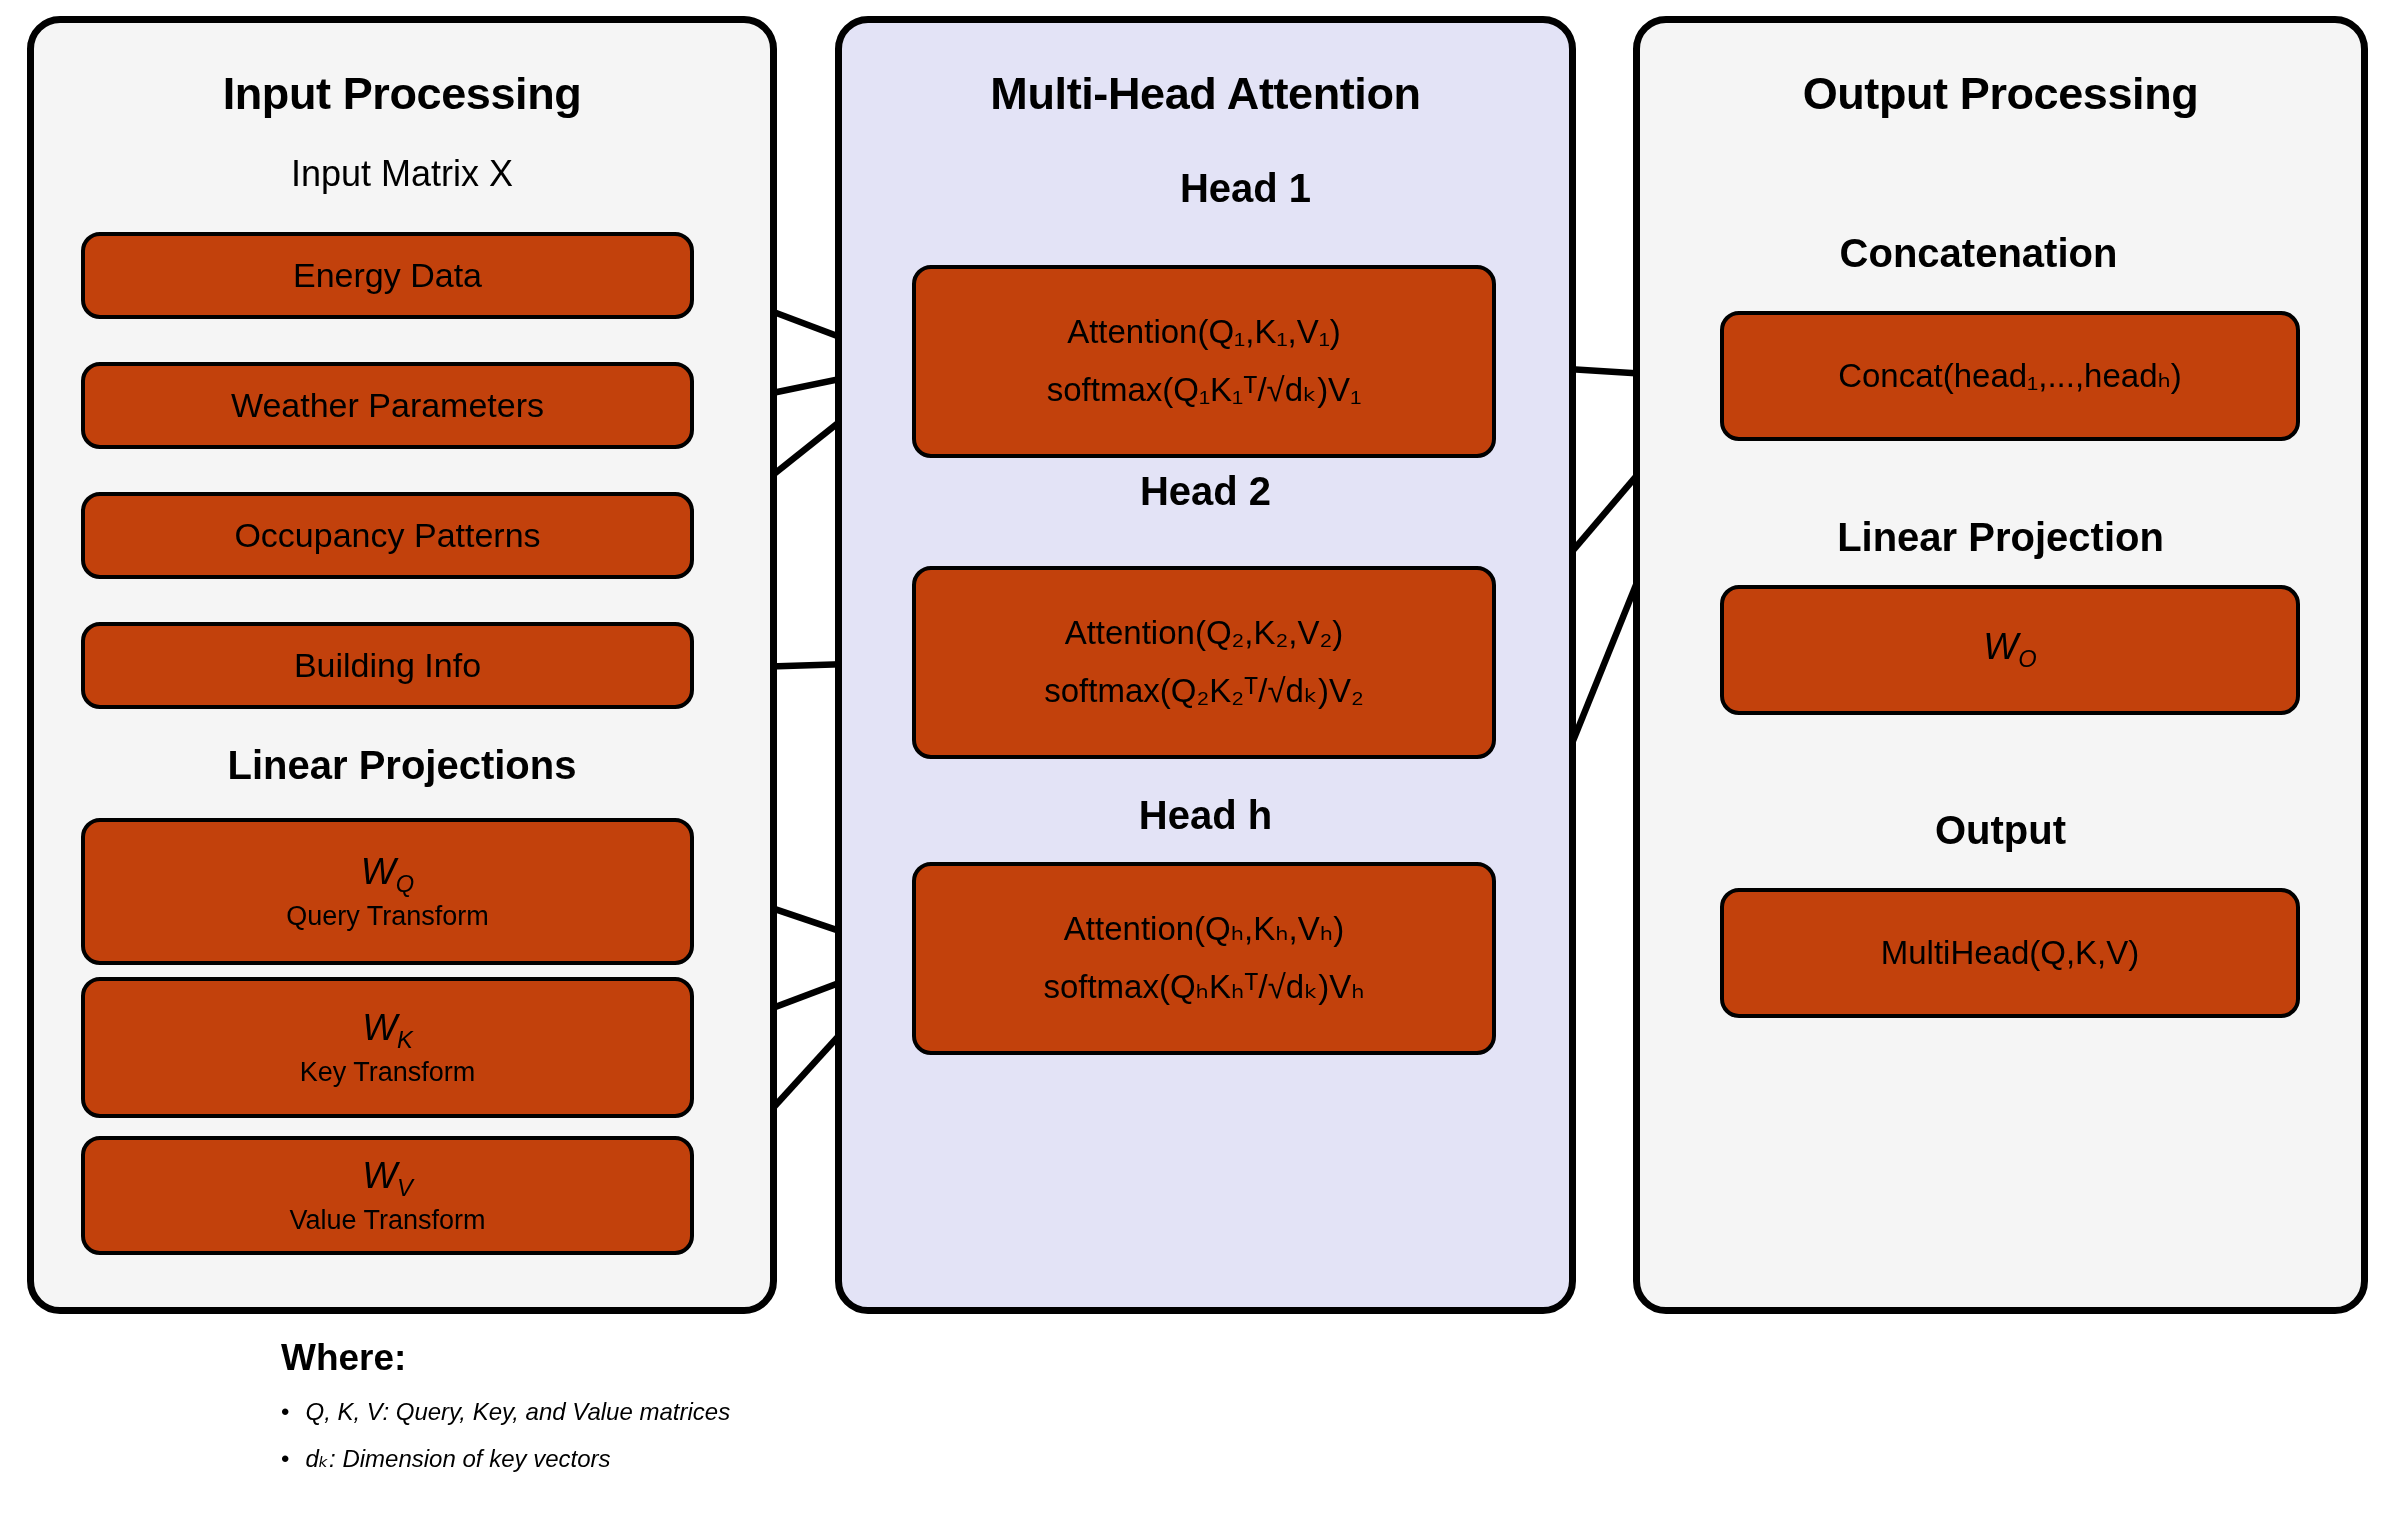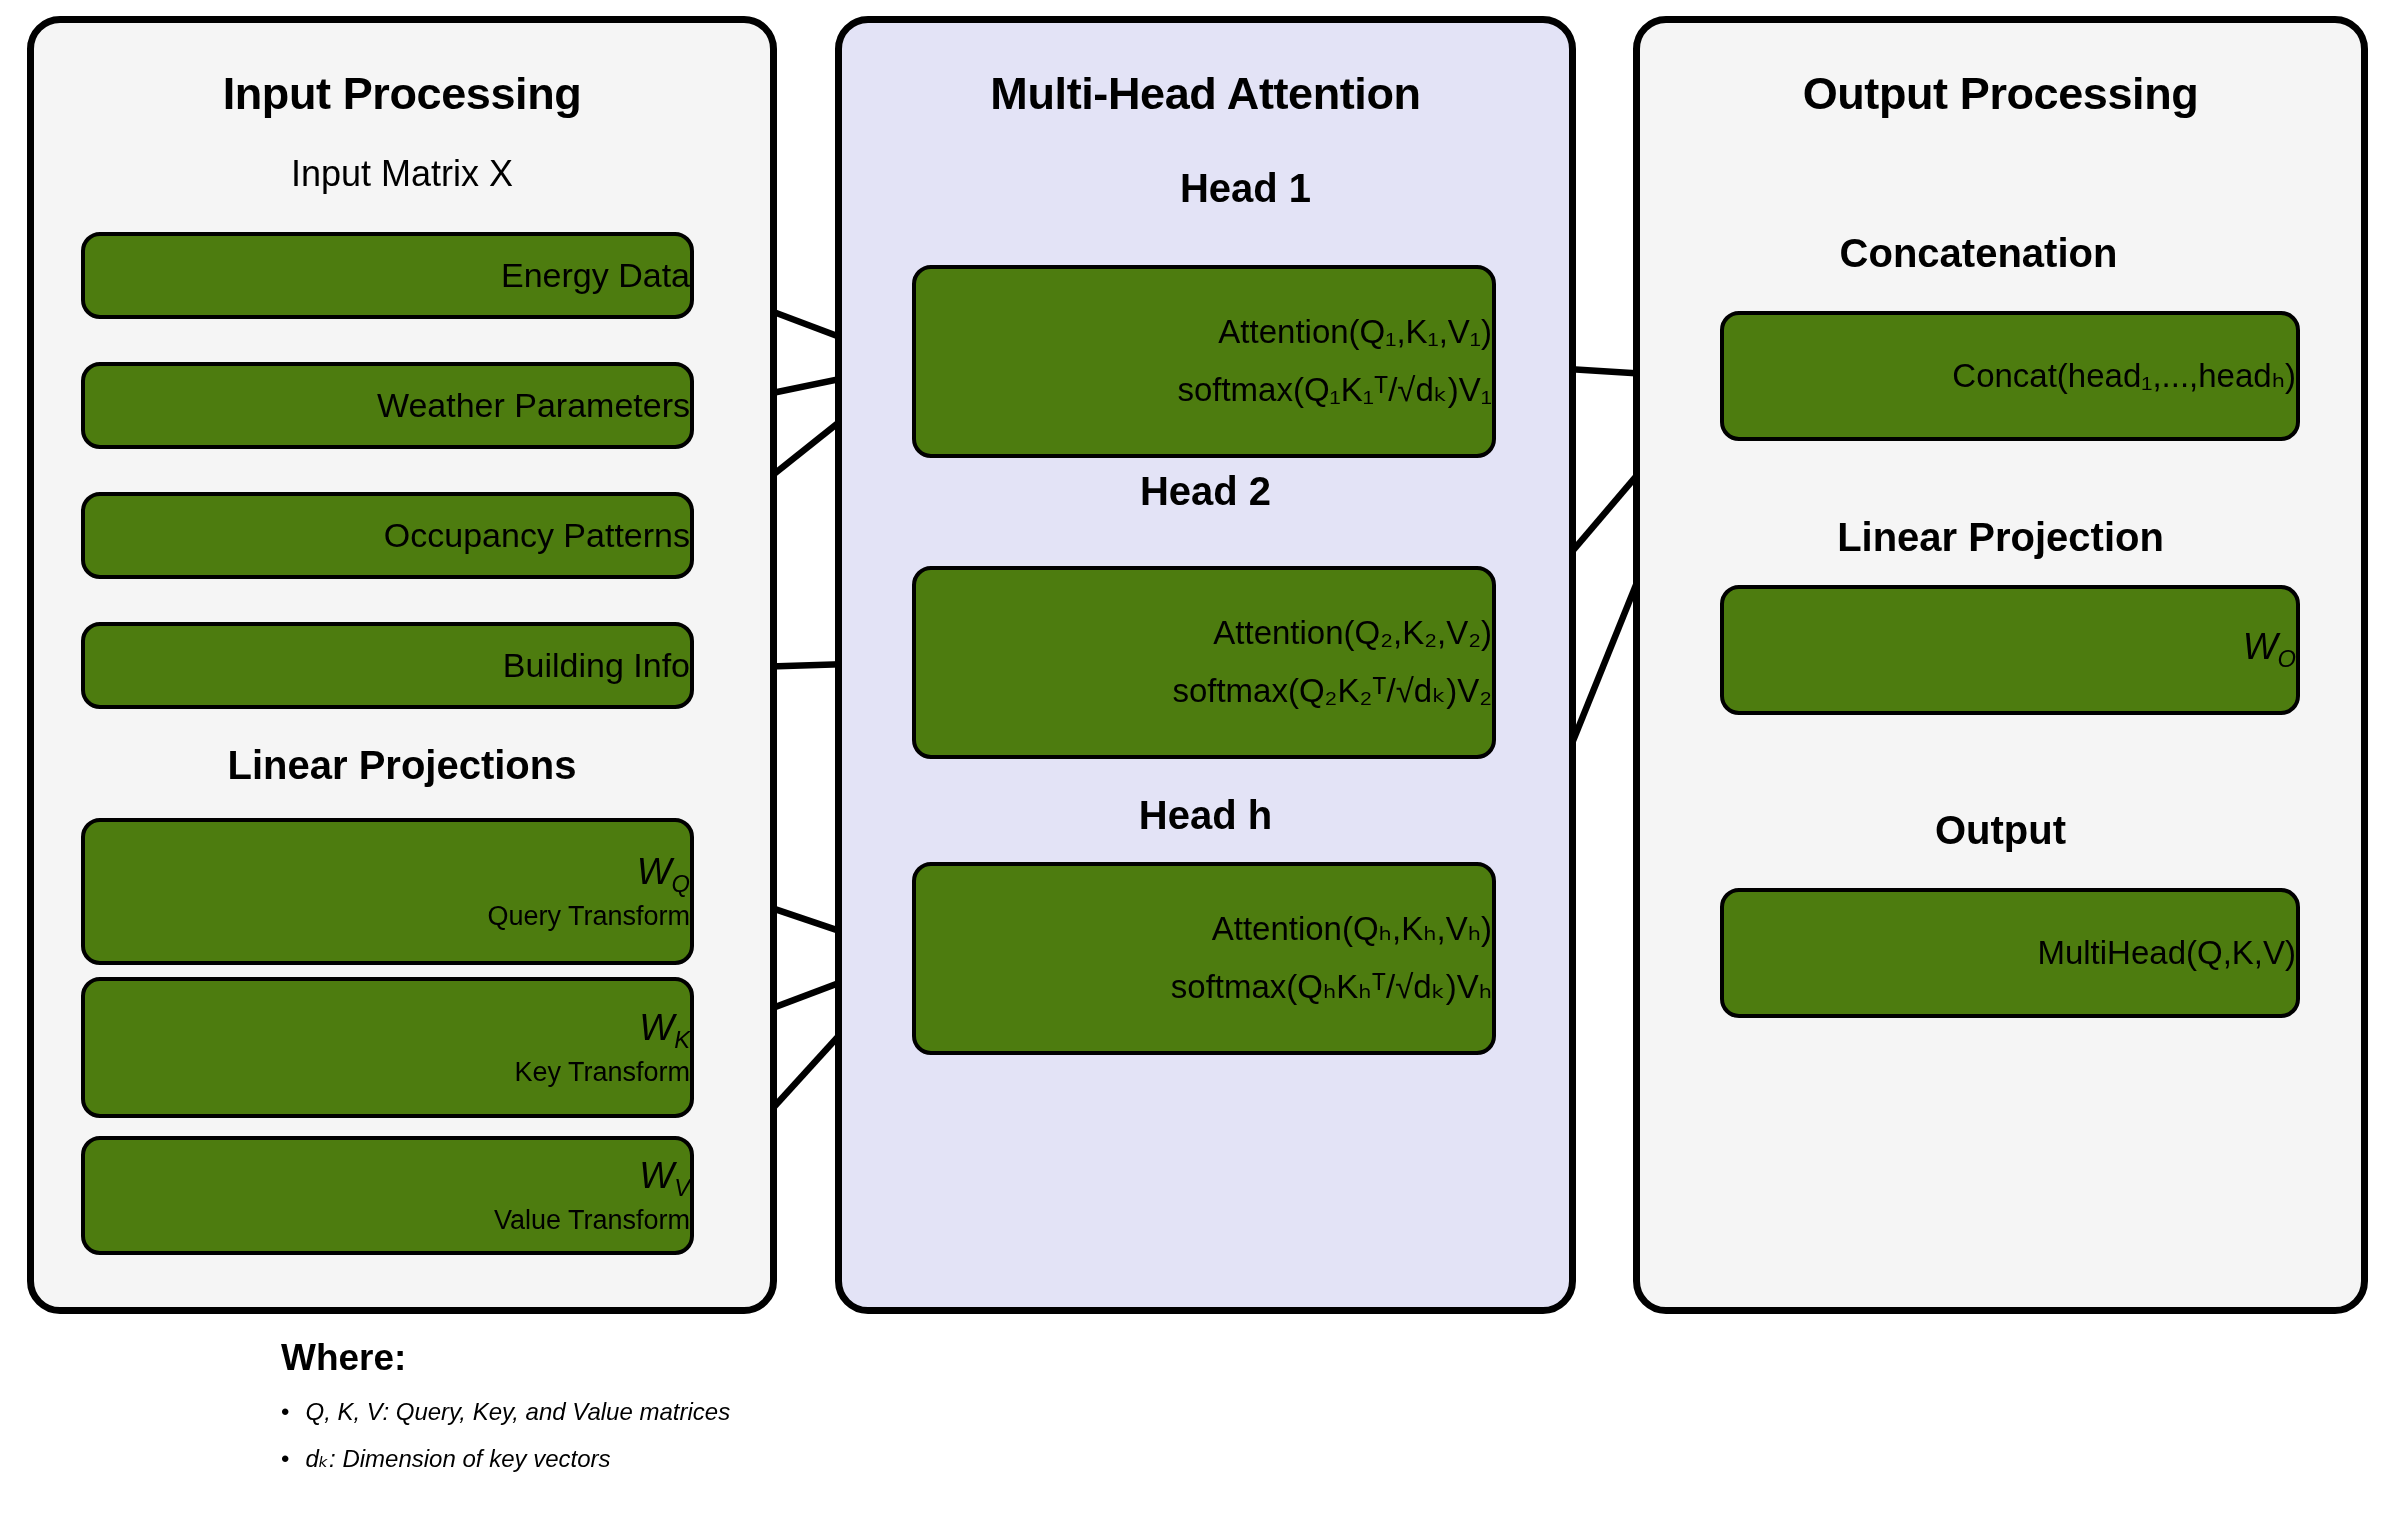--- a/index.html
+++ b/index.html
@@ -44,27 +44,27 @@
     position:absolute;left:0;right:0;
     text-align:center;
     font-weight:normal;
     font-size:36px;
     white-space:nowrap;
   }
 
   
   .node{
     position:absolute;
-    background:#4d7c0f;
+    background:#c2410c;
     border:4.3px solid #000;
     border-radius:19px;
     box-sizing:border-box;
     display:flex;
     flex-direction:column;
-    align-items:flex-end;
+    align-items:center;
     justify-content:center;
     z-index:20;
     font-size:34px;
     line-height:1.18;
     text-align:center;
   }
   .node .lbl{white-space:nowrap;}
   .node .sym{font-style:italic;font-size:37px;white-space:nowrap;}
   .node .sym sub{font-style:italic;font-size:0.64em;}
   .node .cap{font-size:27px;margin-top:1.4px;white-space:nowrap;}

